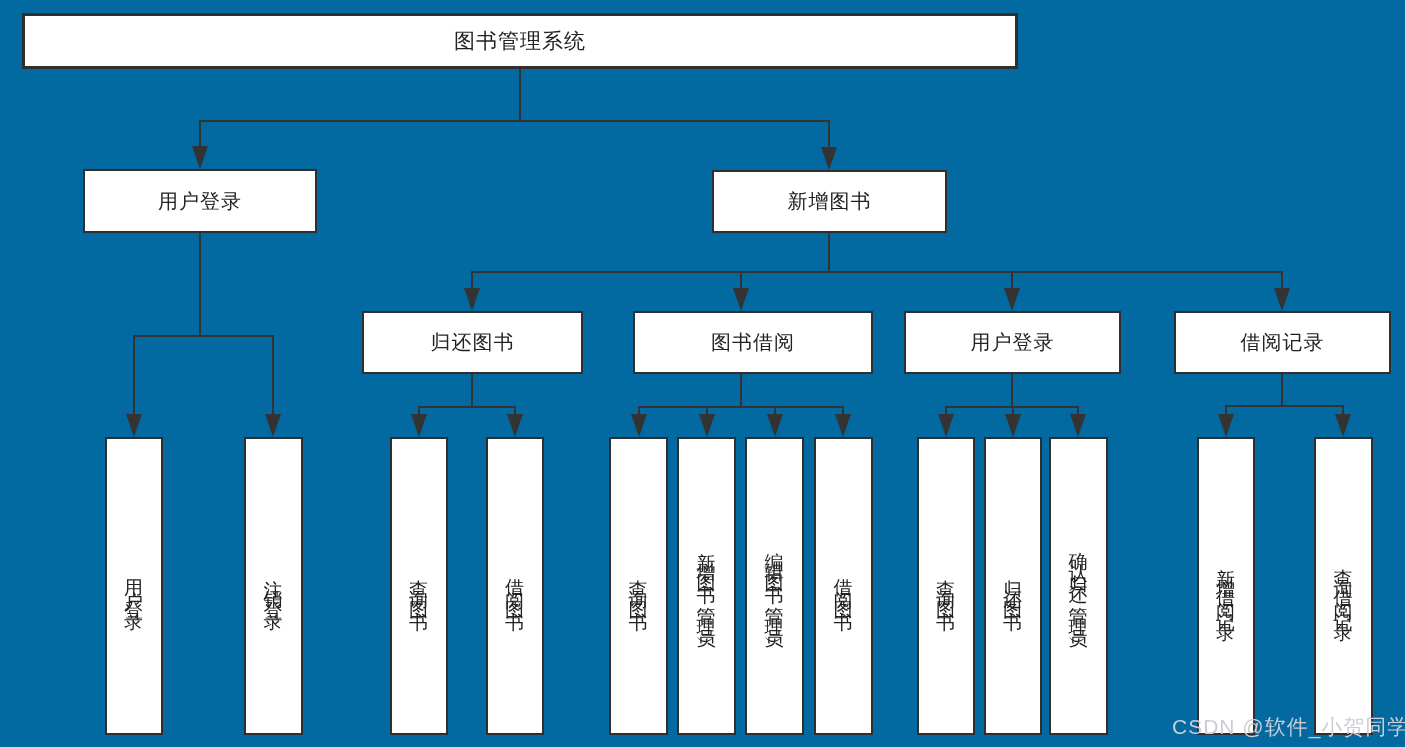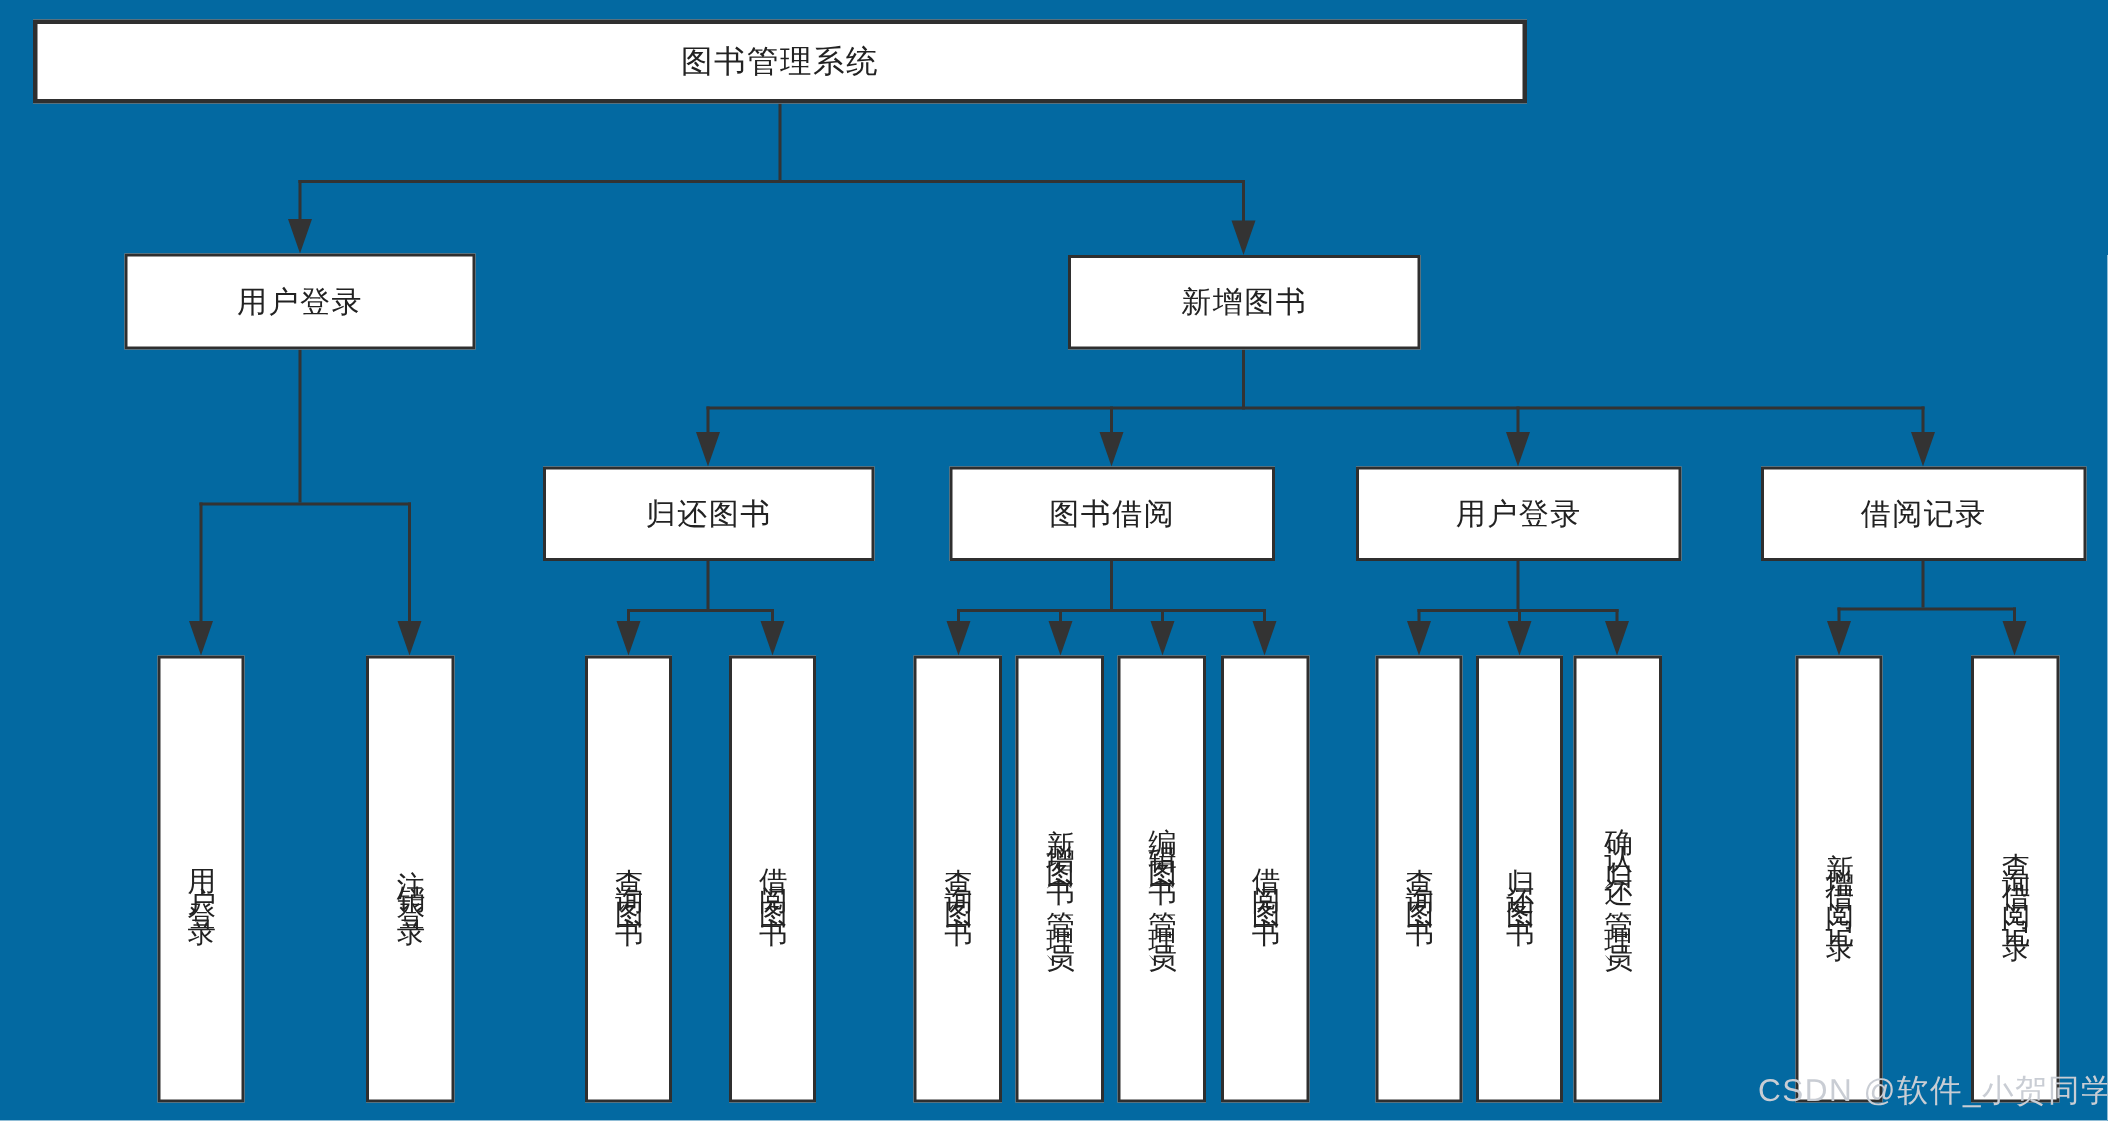--- a/index.html
+++ b/index.html
@@ -49,21 +49,21 @@
   <div class="hbox" style="left:83px;top:169px;width:234px;height:64px;">
     <span>用户登录</span>
   </div>
   <div class="hbox" style="left:712px;top:170px;width:235px;height:63px;">
     <span>新增图书</span>
   </div>
 
   <div class="hbox" style="left:362px;top:311px;width:221px;height:63px;">
     <span>归还图书</span>
   </div>
-  <div class="hbox" style="left:633px;top:311px;width:217px;height:63px;">
+  <div class="hbox" style="left:633px;top:311px;width:240px;height:63px;">
     <span>图书借阅</span>
   </div>
   <div class="hbox" style="left:904px;top:311px;width:217px;height:63px;">
     <span>用户登录</span>
   </div>
   <div class="hbox" style="left:1174px;top:311px;width:217px;height:63px;">
     <span>借阅记录</span>
   </div>
 
   <div class="leaf" style="left:105px;width:58px;">

